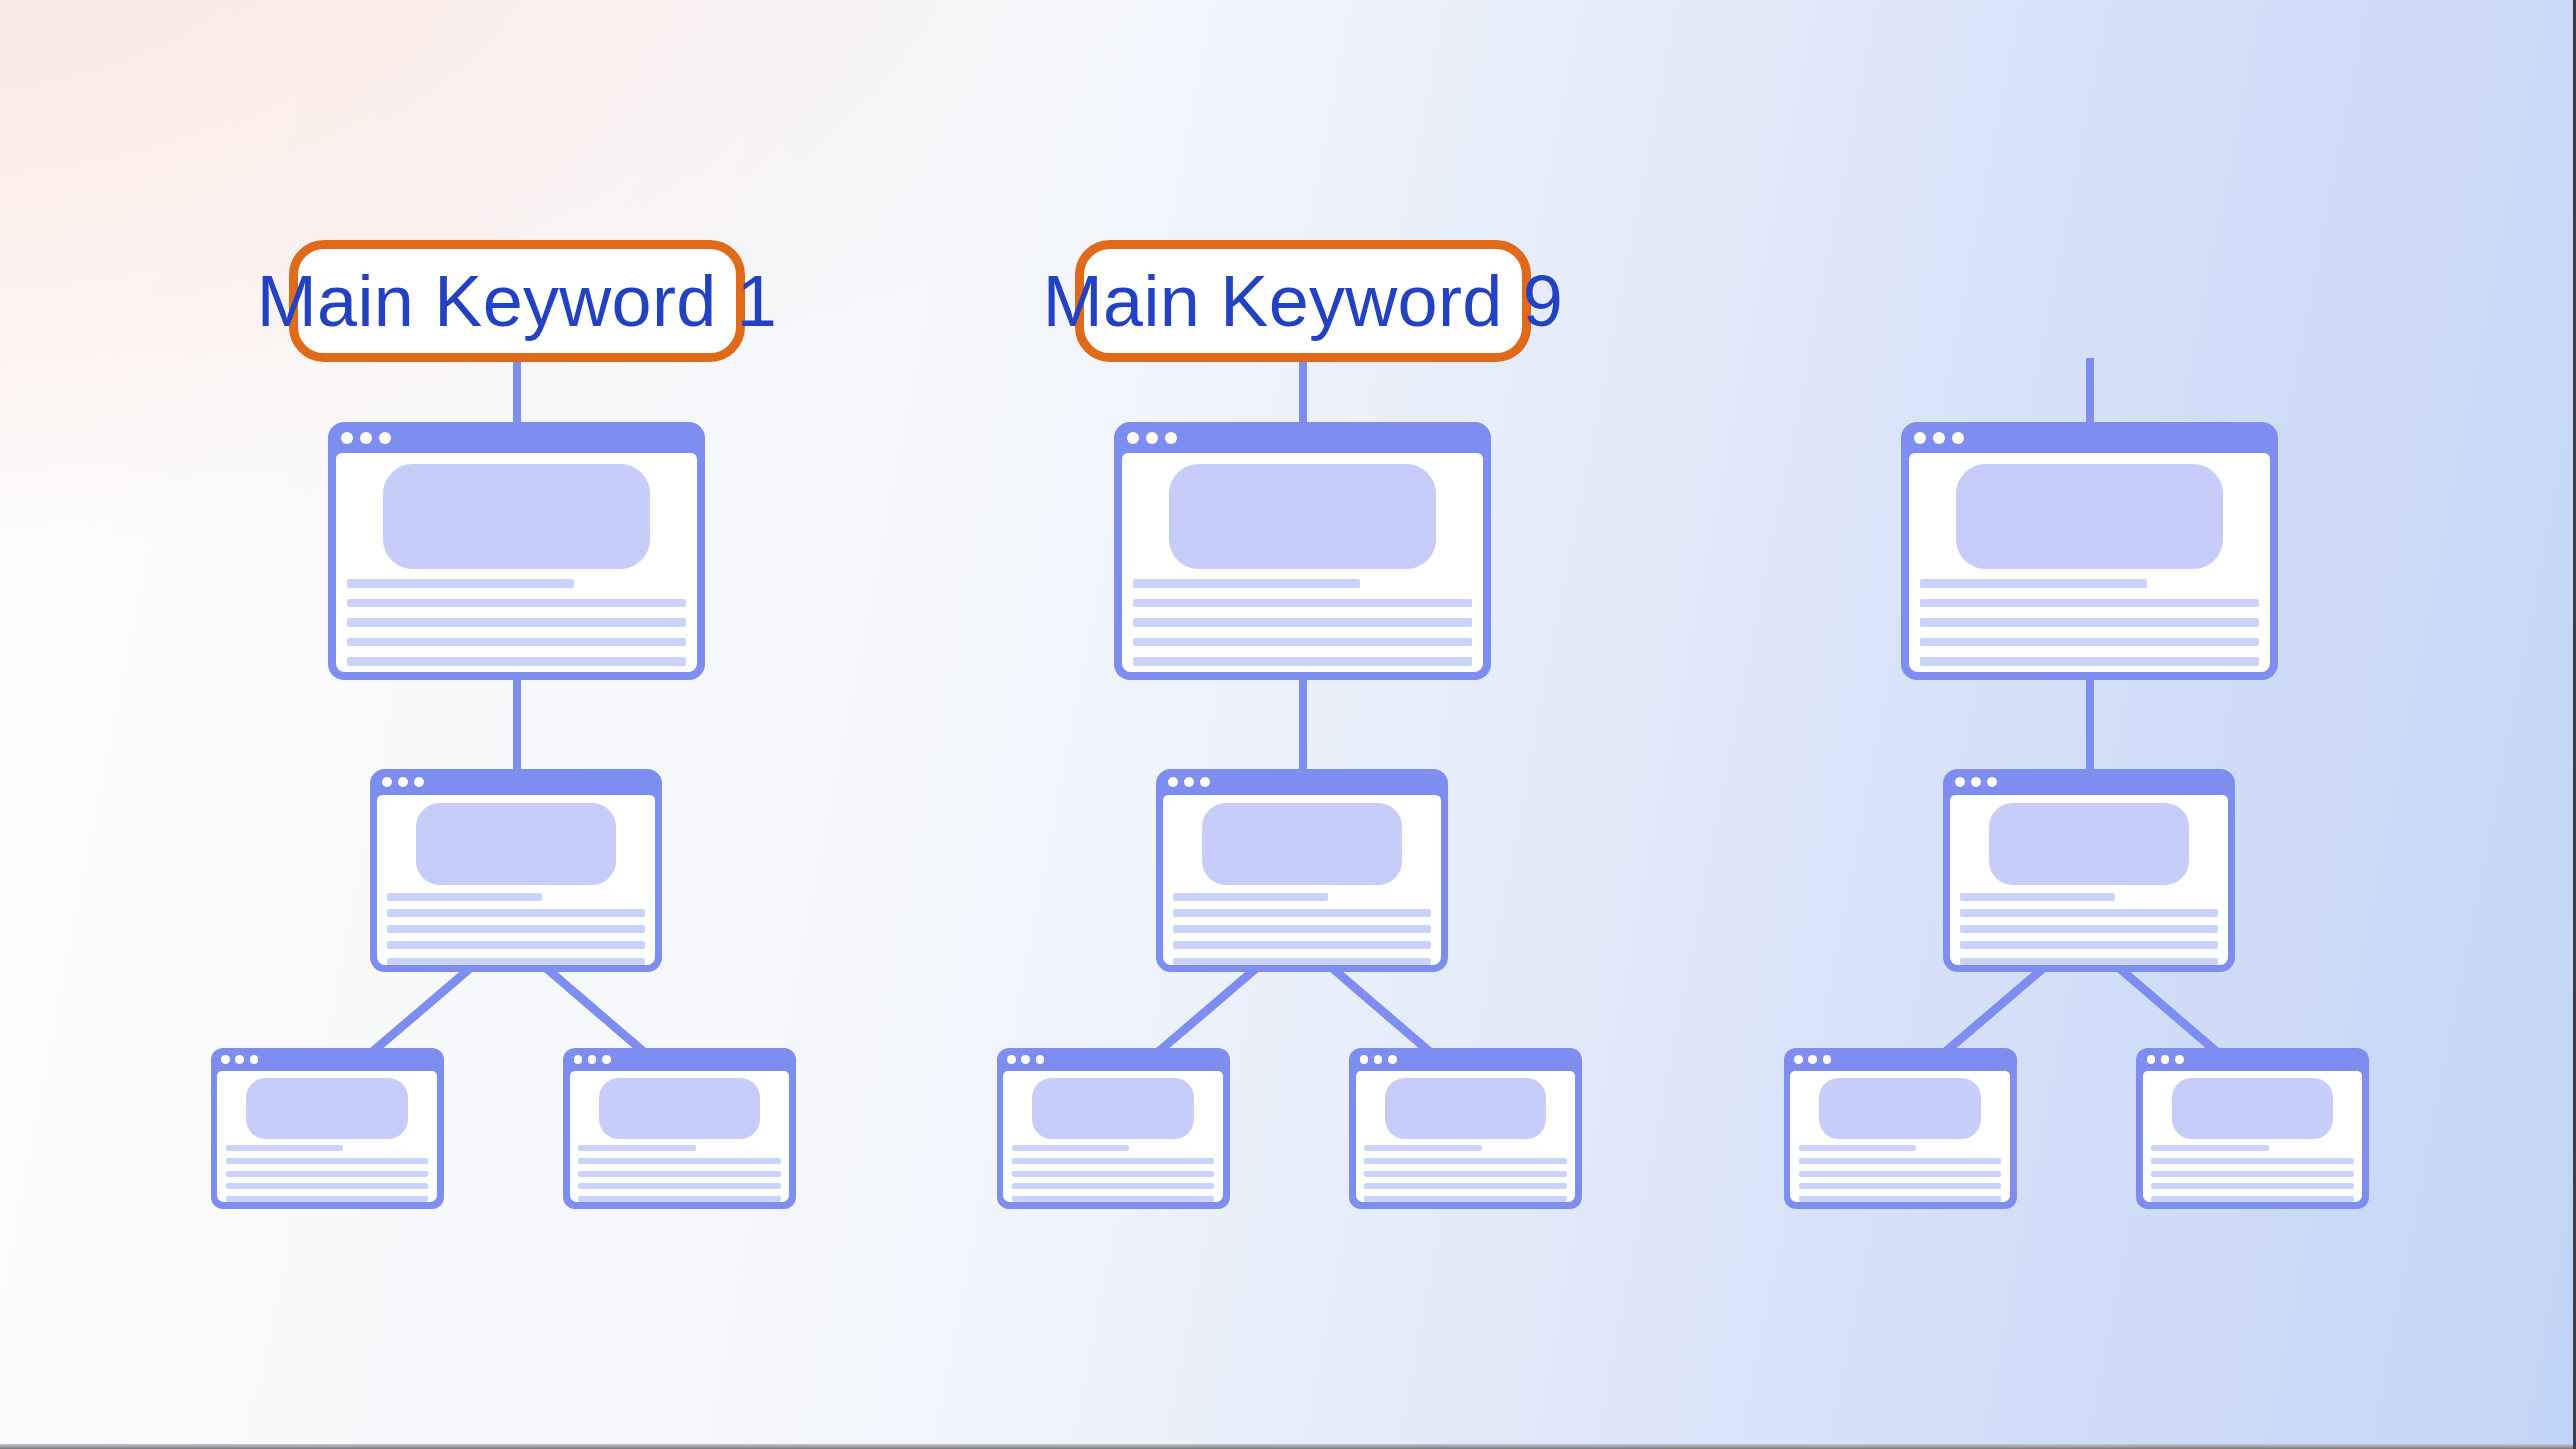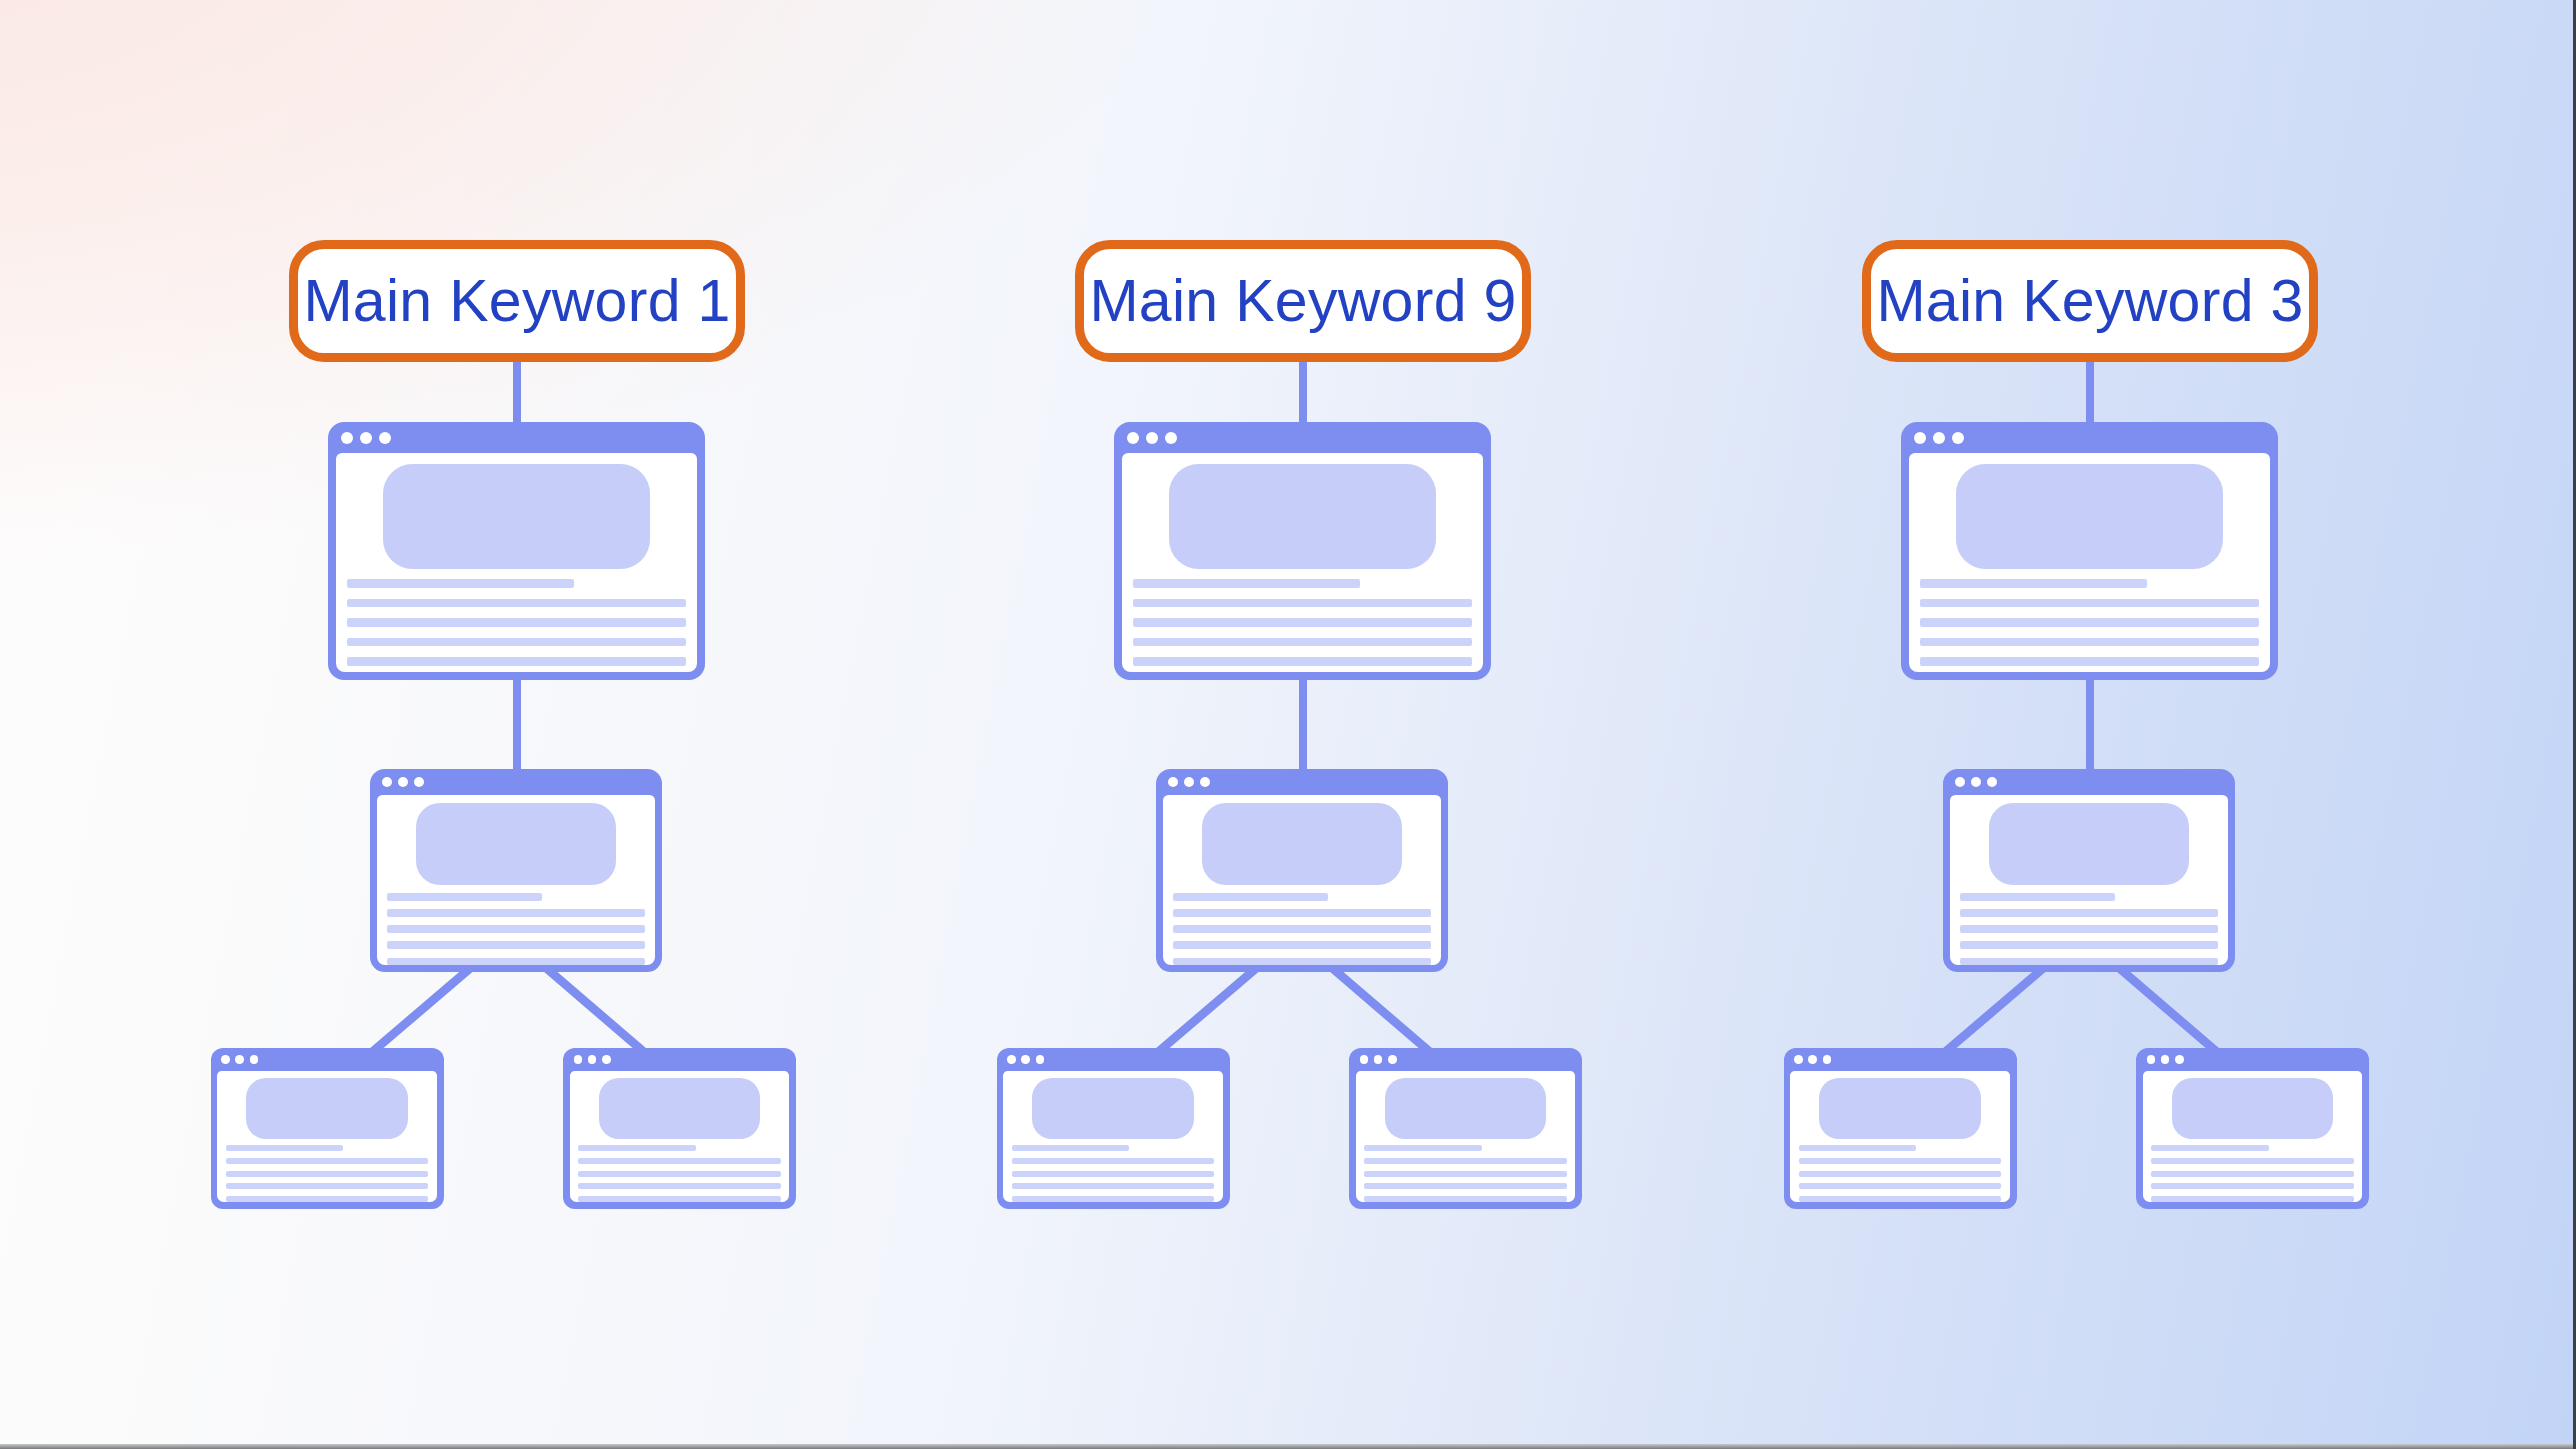--- a/index.html
+++ b/index.html
@@ -37,21 +37,21 @@
   .keyword-label {
     position: absolute;
     left: 81px; top: 0;
     width: 456px; height: 122px;
     box-sizing: border-box;
     background: #ffffff;
     border: 9.4px solid var(--outline-orange, #e06a1a);
     border-radius: 35px;
     display: flex; align-items: center; justify-content: center;
     color: var(--label-text, #2342c3);
-    font-size: 59px;
+    font-size: 72px;
     letter-spacing: 0.3px;
     white-space: nowrap;
   }
 
   
   .vline {
     position: absolute;
     left: 305px; width: 8px;
     background: var(--accent, #7d8df0);
   }
@@ -277,23 +277,20 @@
       </div>
   </section>
 
   <section class="column col-3">
     <svg class="branches" viewBox="0 0 900 1455">
       <line x1="395" y1="1082" x2="210" y2="1240"></line>
       <line x1="500" y1="1082" x2="684" y2="1240"></line>
     </svg>
     <div class="vline vline-1"></div>
     <div class="vline vline-2"></div>
-    <div class="keyword-label">
-      <span>Main Keyword 3</span>
-    </div>
     <div class="window large">
         <div class="win-header">
           <span class="dot"></span>
           <span class="dot"></span>
           <span class="dot"></span>
         </div>
         <div class="win-body">
           <div class="hero"></div>
           <div class="tline short"></div>
           <div class="tline"></div>

